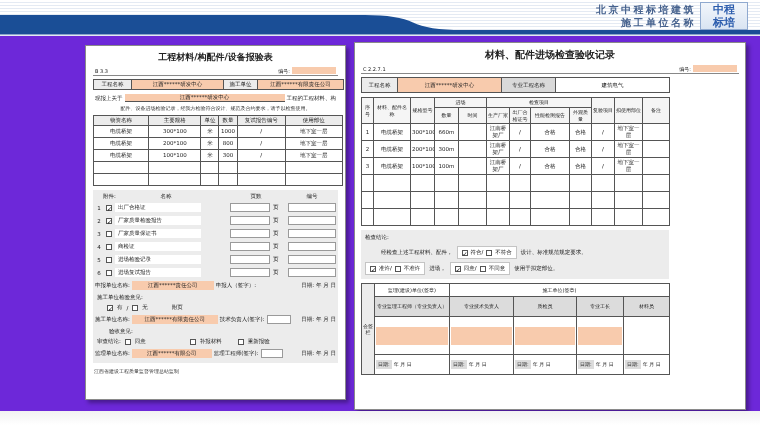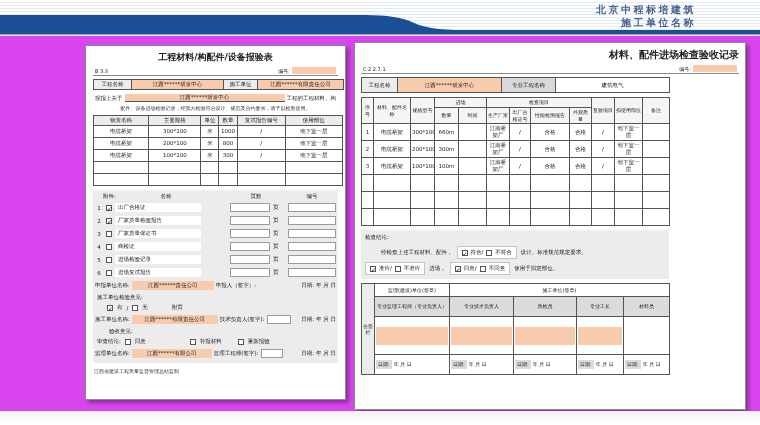--- a/index.html
+++ b/index.html
@@ -1,18 +1,18 @@
 <!DOCTYPE html>
 <html><head>
 <meta charset="utf-8">
 <style>
   * { margin:0; padding:0; box-sizing:border-box; }
   html,body { width:760px; height:425px; }
   body { font-family:"DejaVu Sans","Liberation Sans",sans-serif; }
-  .screen { position:relative; width:760px; height:425px; background:#d946ef; overflow:hidden;text-decoration:underline; }
+  .screen { position:relative; width:760px; height:425px; background:#6d28d9; overflow:hidden;text-decoration:underline; }
 
   
   .topbar { position:absolute; top:0; left:0; width:760px; height:36px;
     background:repeating-linear-gradient(180deg,#ffffff 0px,#ffffff 2px,#e4eaf3 2px,#e4eaf3 3px); }
   .topbar svg { position:absolute; top:0; left:0; display:block; }
   .brand { position:absolute; top:4px; right:64px; text-align:right; color:#46628e;
     font-weight:bold; font-size:10px; letter-spacing:2.5px; line-height:1.25; white-space:nowrap; }
   .logo { position:absolute; top:2px; right:12px; width:48px; height:28px; color:#2b5cad;
     font-weight:bold; font-size:11px; line-height:13px; text-align:center;
     border:1px solid #8fa9cf; background:linear-gradient(#f2f6fb,#d9e4f2); }
@@ -20,21 +20,21 @@
     background:linear-gradient(#f2f2f2,#ffffff); }
 
   
   .paper { position:absolute; background:#fff; border:1px solid #8a8a8a;
     box-shadow:3px 3px 4px rgba(0,0,0,.35); color:#222; }
   .paper.leftp  { left:85px;  top:45px; width:261px; height:355px; padding:3px 7px; }
   .paper.rightp { left:354px; top:42px; width:392px; height:368px; padding:3px 6px; }
 
   .ftitle { text-align:center; font-weight:bold; }
   .leftp  .ftitle { font-size:9px;  margin-top:2px; }
-  .rightp .ftitle { font-size:10px; margin-top:2px;text-align:right; }
+  .rightp .ftitle { font-size:10px; margin-top:2px; }
 
   .coderow { display:flex; justify-content:space-between; align-items:center;
     font-size:5px; margin-top:3px; padding:0 2px 1px 2px; border-bottom:1px solid #888; }
   .coderow .no { display:flex; align-items:center; gap:2px; }
   .blank.orange { display:inline-block; width:44px; height:7px; background:#f8cbad; }
 
   table.grid { border-collapse:collapse; table-layout:fixed; }
   table.grid td, table.grid th { border:1px solid #555; font-size:5.5px; font-weight:normal;
     text-align:center; vertical-align:middle; padding:1px; overflow:hidden; line-height:1.25; }
   td.lab { background:#ececec; }
@@ -114,20 +114,24 @@
 
 <div class="screen">
 
   <div class="topbar">
     <svg width="760" height="36" viewBox="0 0 760 36">
       <path d="M0,15 H365 Q398,15 413,22.5 Q428,30 462,30 H760 V34.5 H0 Z" fill="#1a4e96"></path>
     </svg>
     <div class="brand">
       <div>北京中程标培建筑</div>
       <div>施工单位名称</div>
+    </div>
+    <div class="logo">
+      <div>中程</div>
+      <div>标培</div>
     </div>
   </div>
 
   <div class="paper leftp">
     <div class="ftitle">工程材料/构配件/设备报验表</div>
 
     <div class="coderow">
       <span>B 3.3</span>
       <span class="no">
         <span>编号:</span>

